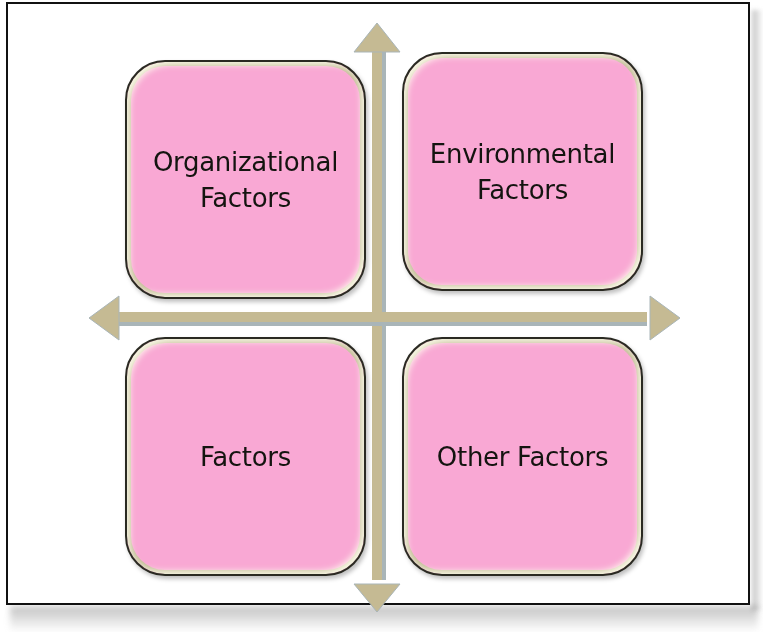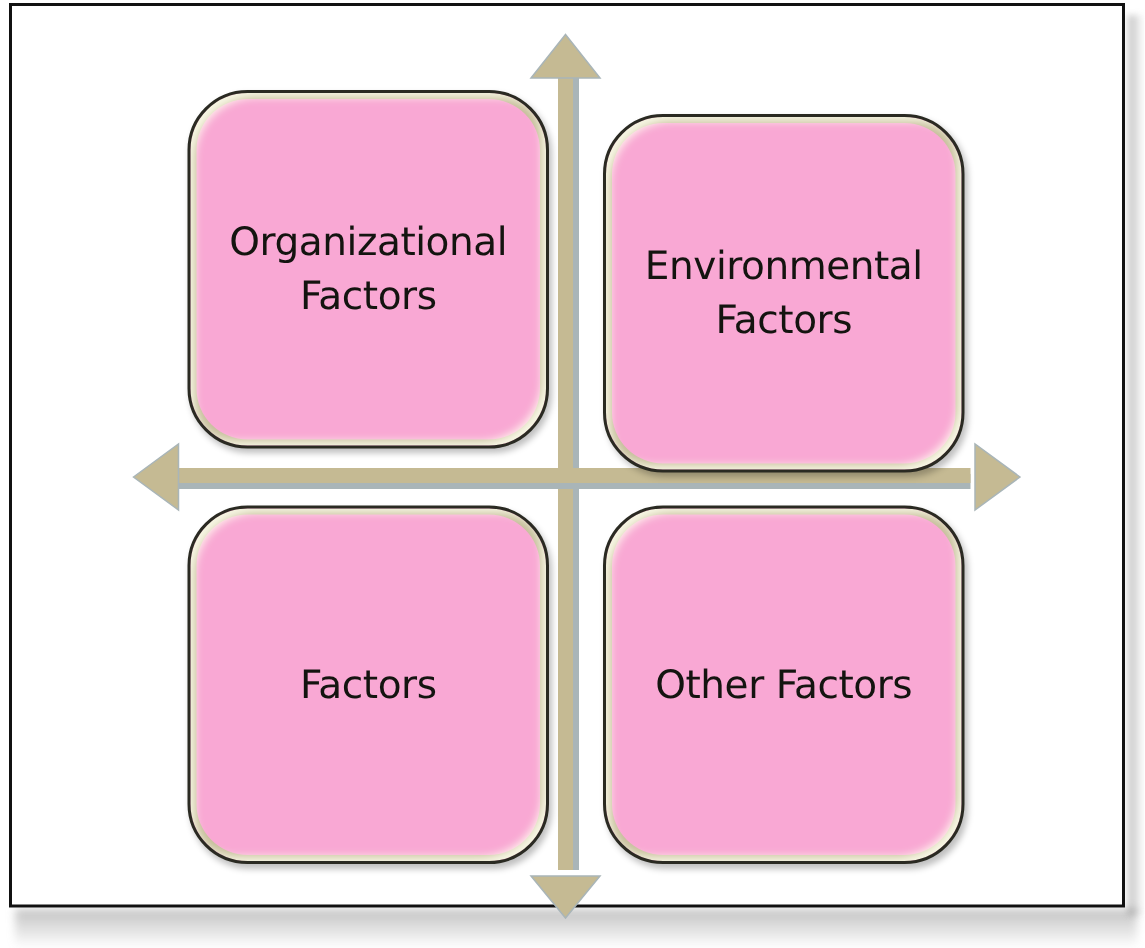--- a/index.html
+++ b/index.html
@@ -98,21 +98,21 @@
   </g>
 </svg>
 
 <div class="box" style="left:125px; top:60px; width:241px; height:239px;">
   <div class="box-label">
     <div>Organizational</div>
     <div>Factors</div>
   </div>
 </div>
 
-<div class="box" style="left:402px; top:76px; width:241px; height:239px;">
+<div class="box" style="left:402px; top:52px; width:241px; height:239px;">
   <div class="box-label">
     <div>Environmental</div>
     <div>Factors</div>
   </div>
 </div>
 
 <div class="box" style="left:125px; top:337px; width:241px; height:239px;">
   <div class="box-label">
     <div>Factors</div>
   </div>

